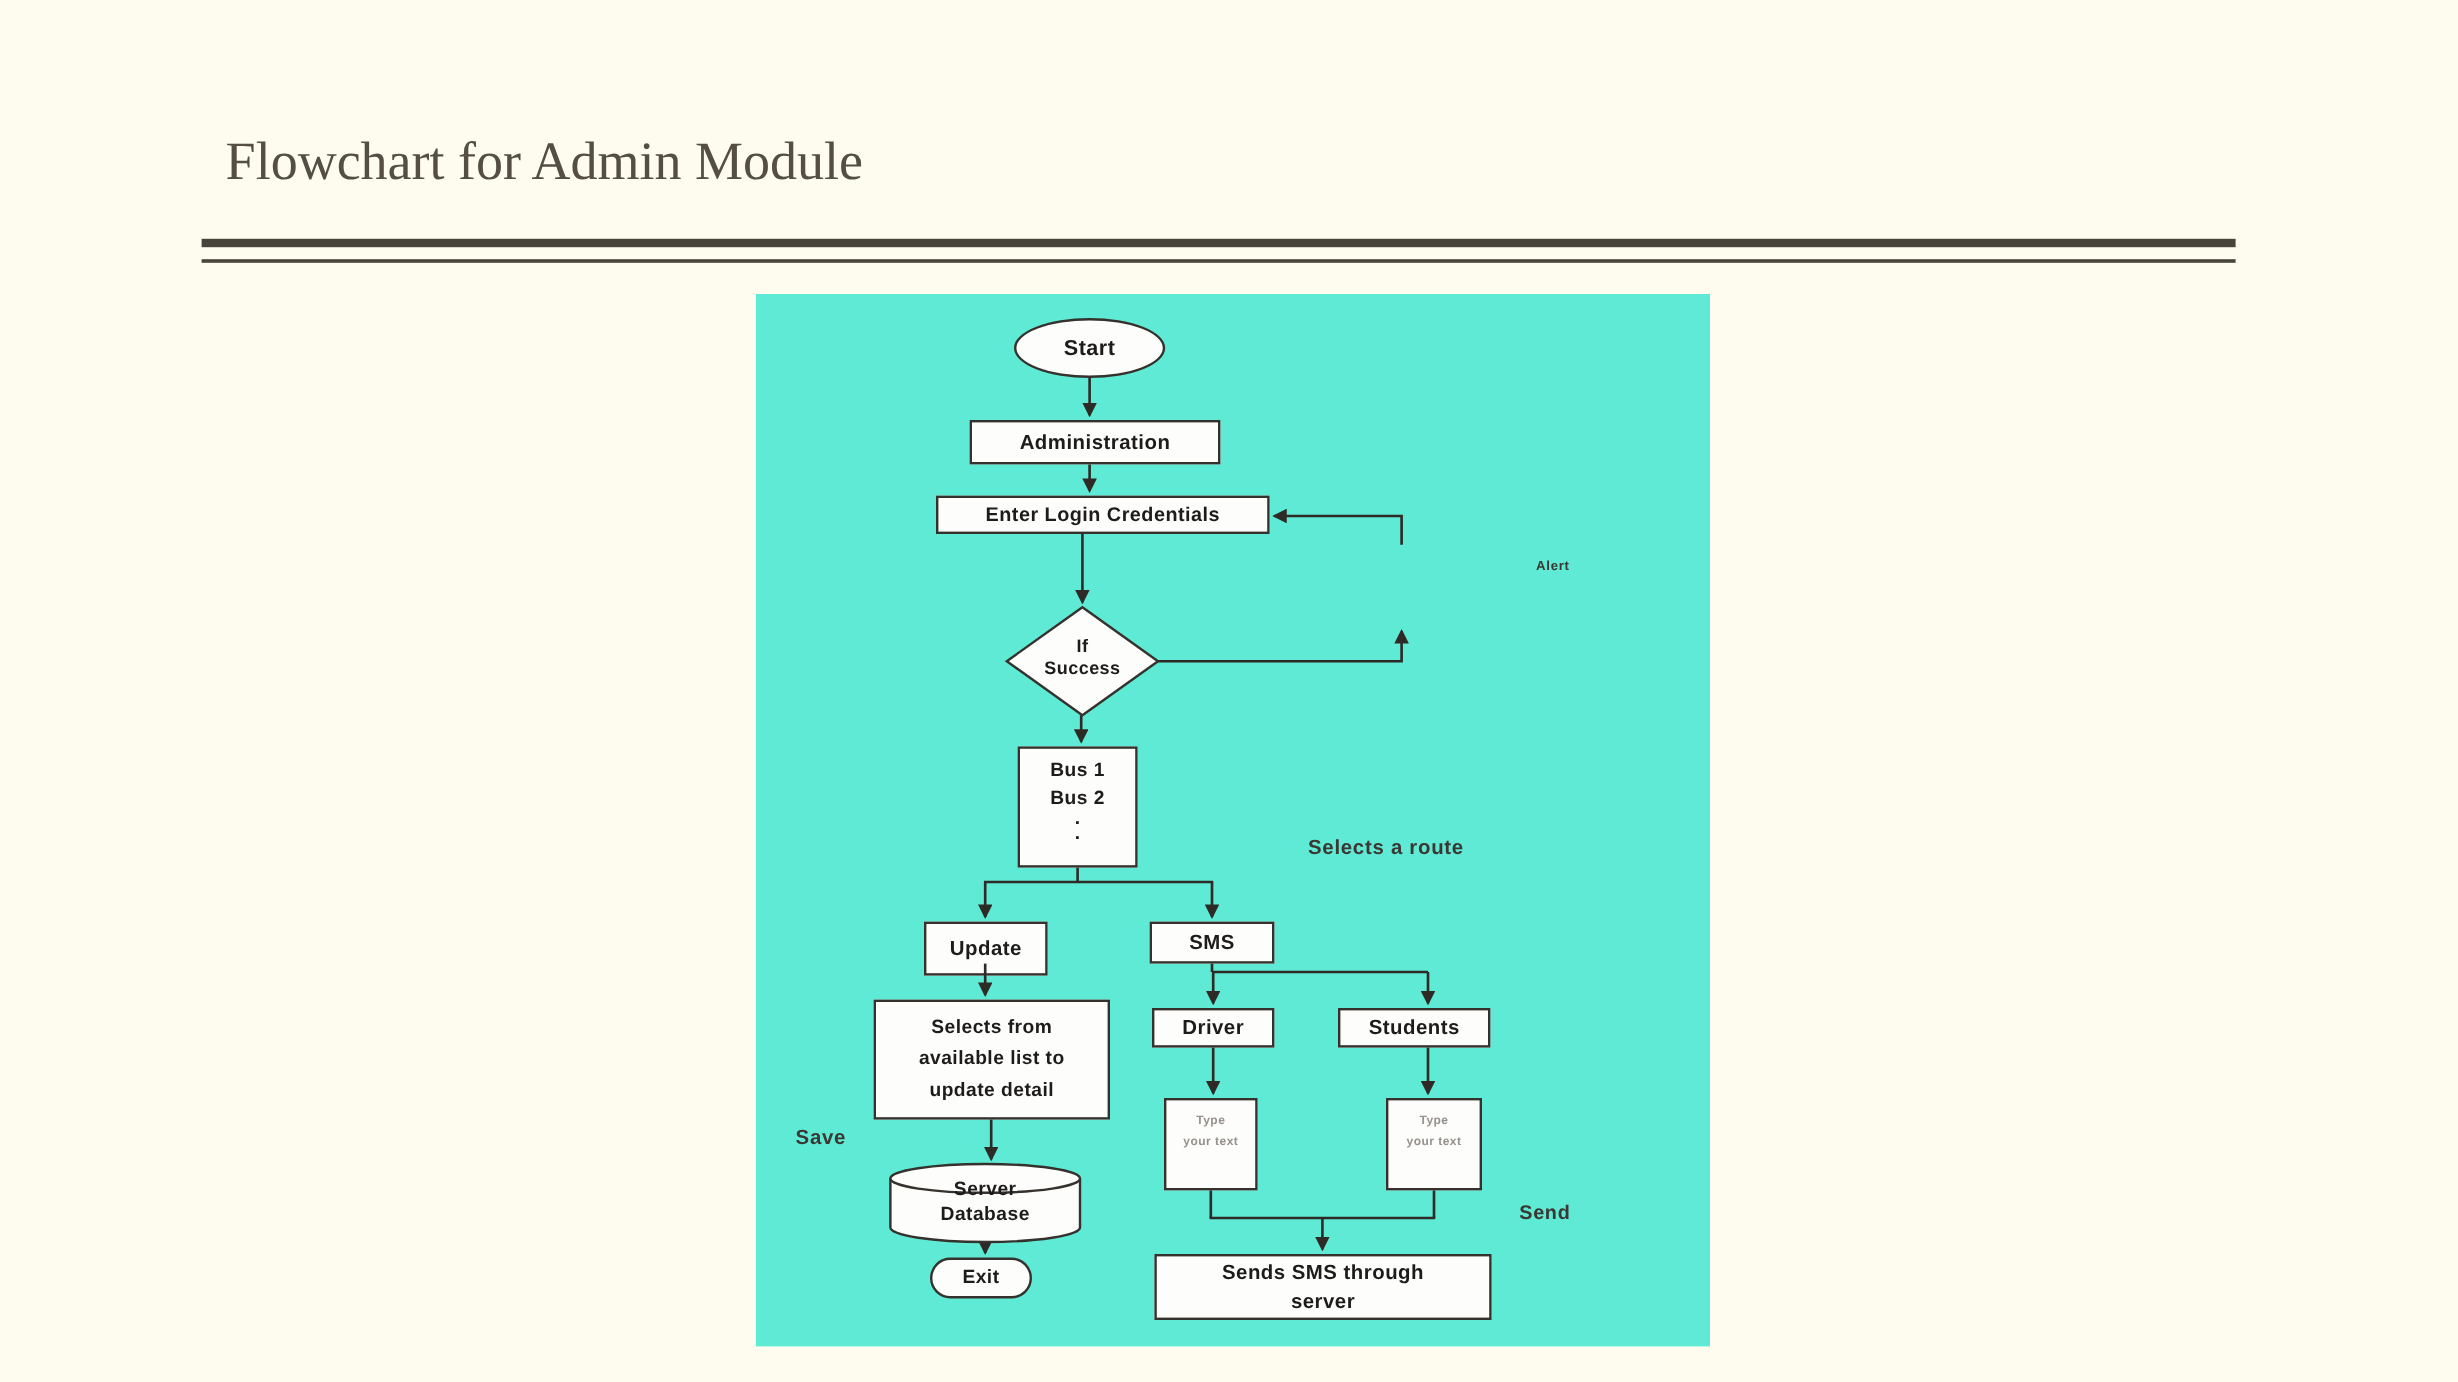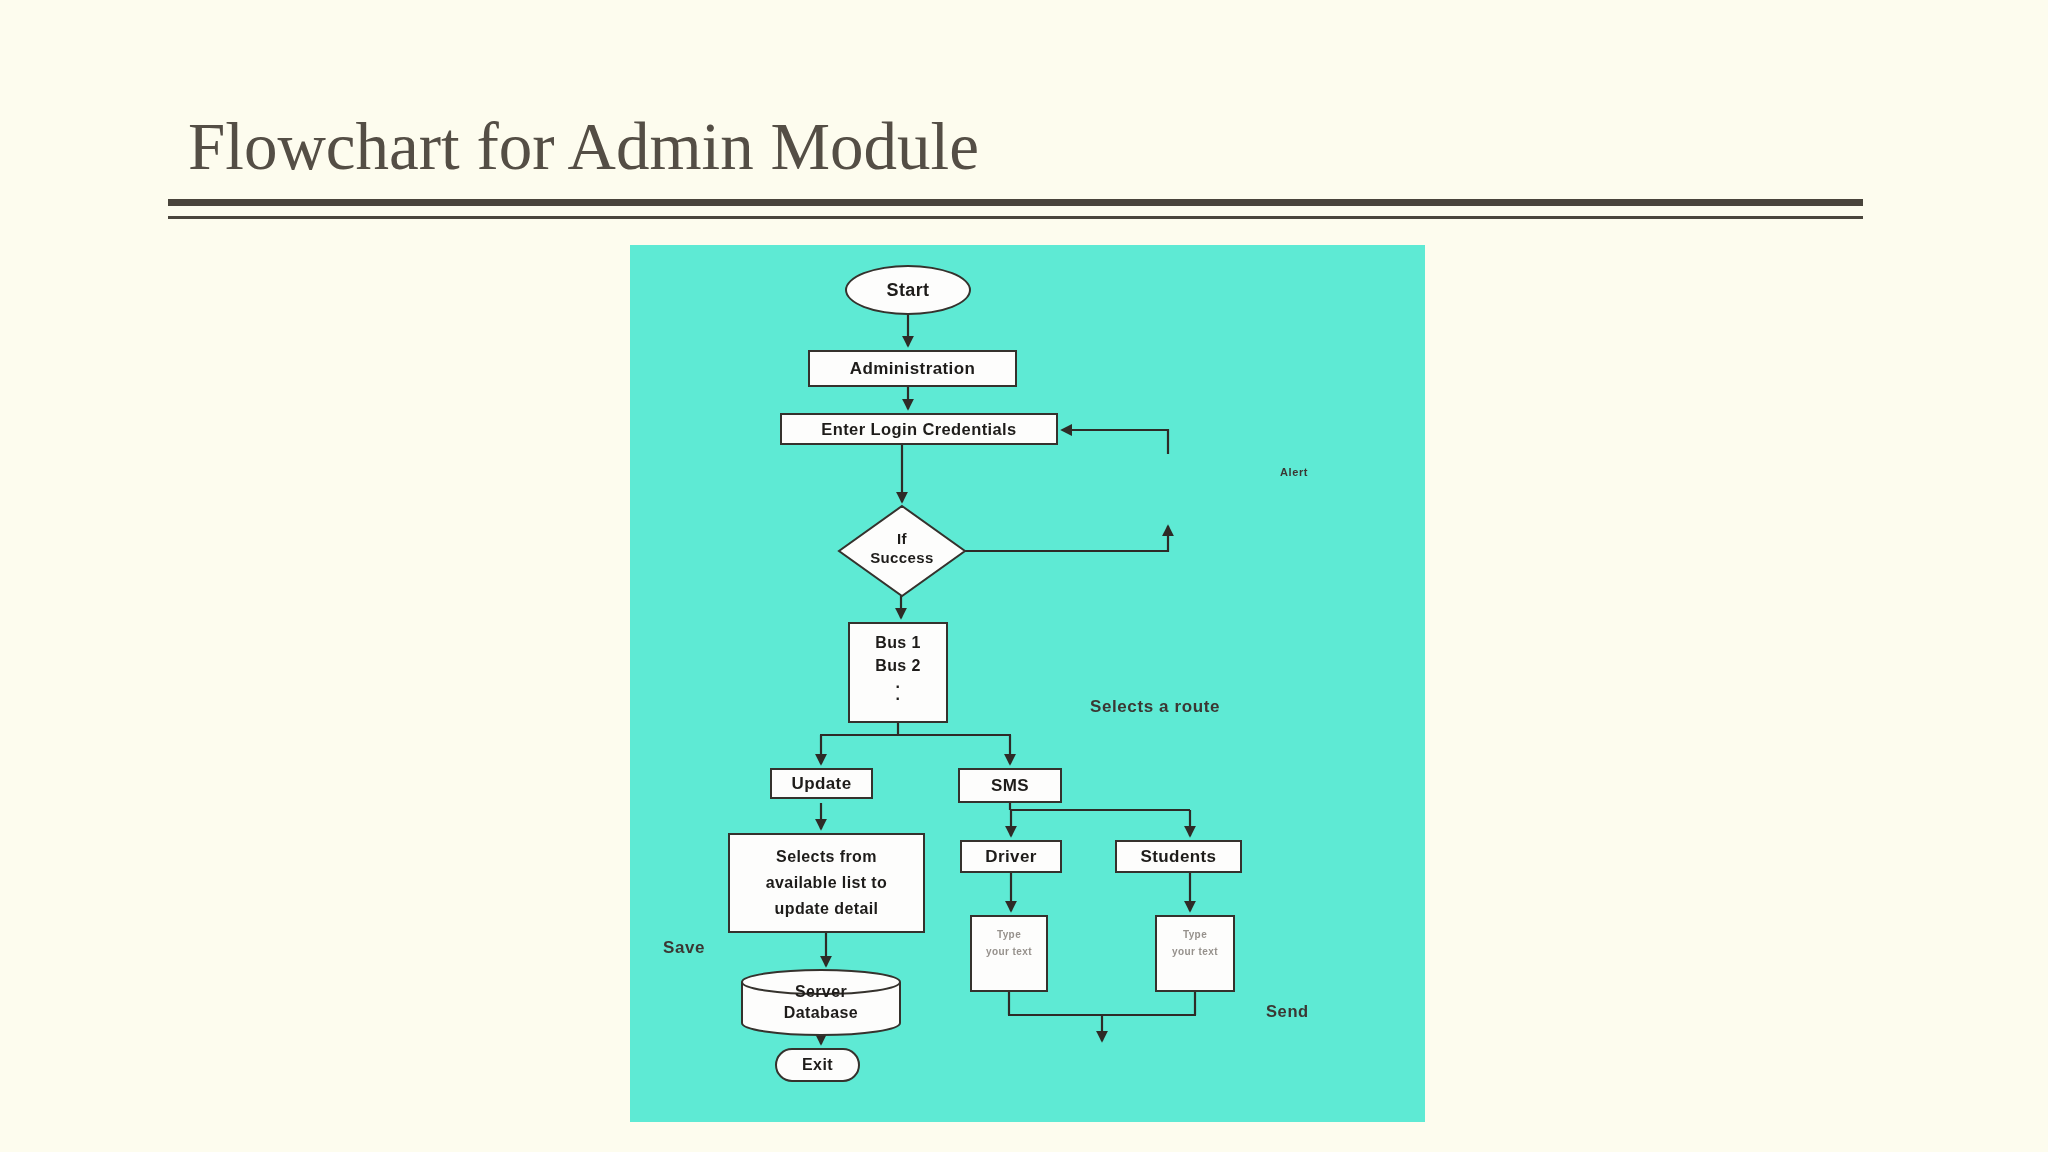--- a/index.html
+++ b/index.html
@@ -1,18 +1,18 @@
 <!DOCTYPE html>
 <html><head>
 <meta charset="utf-8">
 <style>
   html,body{margin:0;padding:0;}
   body{width:2048px;height:1152px;overflow:hidden;background:#fdfcee;font-family:"Liberation Sans",sans-serif;}
   .page{position:relative;width:2048px;height:1152px;background:#fdfcee;}
-  .title{position:absolute;left:188px;top:108px;margin:0;font-family:"Liberation Serif",serif;font-weight:normal;font-size:67px;color:#544e45;letter-spacing:0px;white-space:nowrap;}
+  .title{position:absolute;left:188px;top:108px;margin:0;font-family:"Liberation Serif",serif;font-weight:normal;font-size:45px;color:#544e45;letter-spacing:0px;white-space:nowrap;}
   .rule-thick{position:absolute;left:168px;top:199px;width:1695px;height:7px;background:#49443b;}
   .rule-thin{position:absolute;left:168px;top:216px;width:1695px;height:3px;background:#4a453c;}
   .canvas{position:absolute;left:630px;top:245px;width:795px;height:877px;background:#5eead4;}
   .node{position:absolute;box-sizing:border-box;border:2px solid #35322d;background:#fdfdfc;display:flex;align-items:center;justify-content:center;text-align:center;font-weight:bold;color:#1e1c1a;letter-spacing:0.4px;z-index:1;}
   .ellipse{border-radius:50%;}
   .stadium{border-radius:17px;}
   .placeholder{color:#96918c;font-weight:600;align-items:flex-start;padding-top:9px;line-height:17px;font-size:10px;}
   .buslist{flex-direction:column;justify-content:flex-start;padding-top:7px;}
   .buslist .bl{line-height:23px;font-size:16px;}
   .buslist .dot{line-height:12px;font-size:16px;}
@@ -38,21 +38,21 @@
     <div class="node" style="left:150px;top:168px;width:278px;height:32px;font-size:16.5px;">Enter Login Credentials</div>
 
 
     <div class="node buslist" style="left:218px;top:377px;width:100px;height:101px;">
       <span class="bl">Bus 1</span>
       <span class="bl">Bus 2</span>
       <span class="dot">.</span>
       <span class="dot">.</span>
     </div>
 
-    <div class="node" style="left:140px;top:523px;width:103px;height:31px;font-size:17px;">Update</div>
+    <div class="node" style="left:140px;top:523px;width:103px;height:45px;font-size:17px;">Update</div>
 
     <div class="node" style="left:98px;top:588px;width:197px;height:100px;font-size:16px;line-height:26px;">
       <span style="width:158px;">Selects from available list to update detail</span>
     </div>
 
     <div class="node stadium" style="left:145px;top:803px;width:85px;height:34px;font-size:16px;">Exit</div>
 
     <div class="node" style="left:328px;top:523px;width:104px;height:35px;font-size:17px;">SMS</div>
 
     <div class="node" style="left:330px;top:595px;width:102px;height:33px;font-size:17px;">Driver</div>
@@ -60,20 +60,23 @@
     <div class="node" style="left:485px;top:595px;width:127px;height:33px;font-size:17px;">Students</div>
 
     <div class="node placeholder" style="left:340px;top:670px;width:78px;height:77px;">
       <span style="width:50px;">Type your text</span>
     </div>
 
     <div class="node placeholder" style="left:525px;top:670px;width:80px;height:77px;">
       <span style="width:50px;">Type your text</span>
     </div>
 
+    <div class="node" style="left:332px;top:800px;width:281px;height:55px;font-size:17px;line-height:24px;">
+      <span style="width:205px;">Sends SMS through server</span>
+    </div>
 
     <svg class="wires" width="795" height="877" viewBox="0 0 795 877">
       <defs>
         <marker id="arw" viewBox="0 0 10 10" refX="8.5" refY="5" markerWidth="5.5" markerHeight="5.5" orient="auto-start-reverse">
           <path d="M0,0 L10,5 L0,10 z" fill="#2e2b27"></path>
         </marker>
       </defs>
       <g stroke="#2e2b27" stroke-width="2.2" fill="none">
         <line x1="278" y1="70" x2="278" y2="101" marker-end="url(#arw)"></line>
         <line x1="278" y1="142" x2="278" y2="164" marker-end="url(#arw)"></line>

